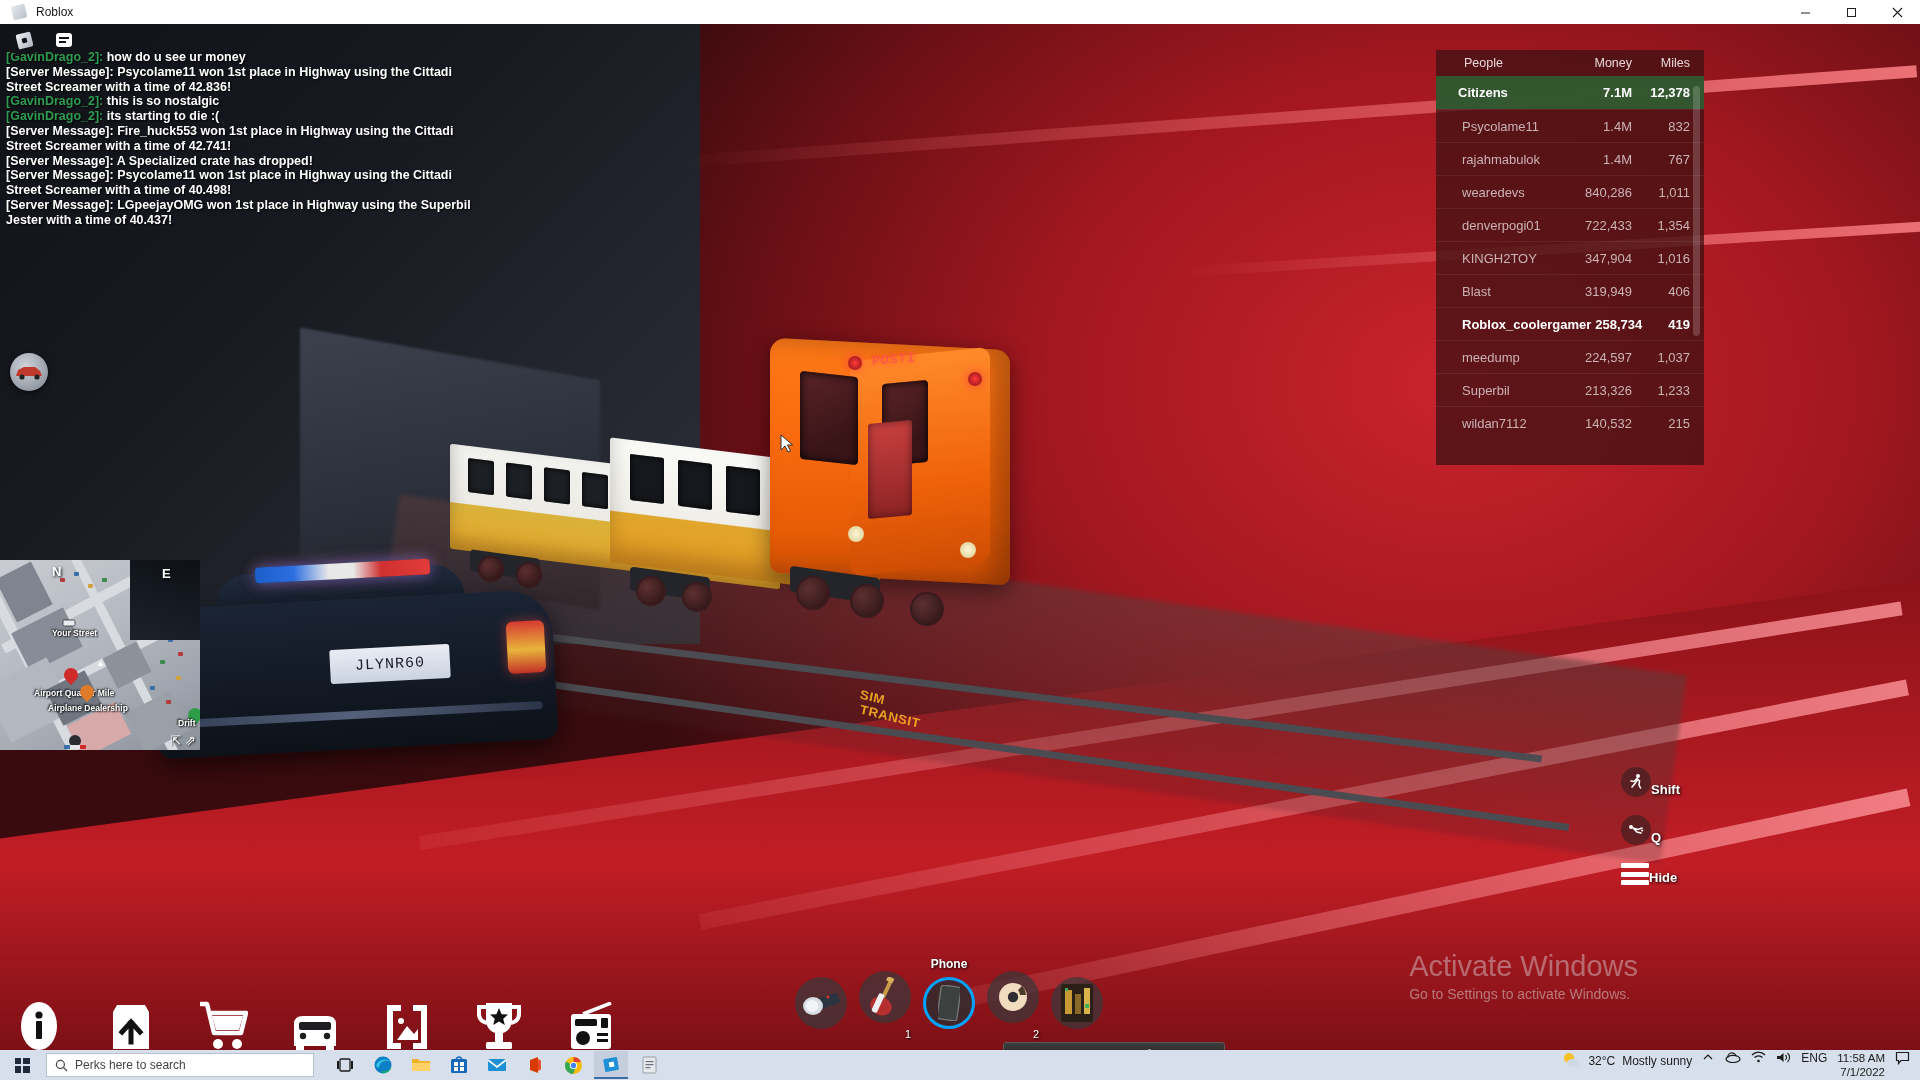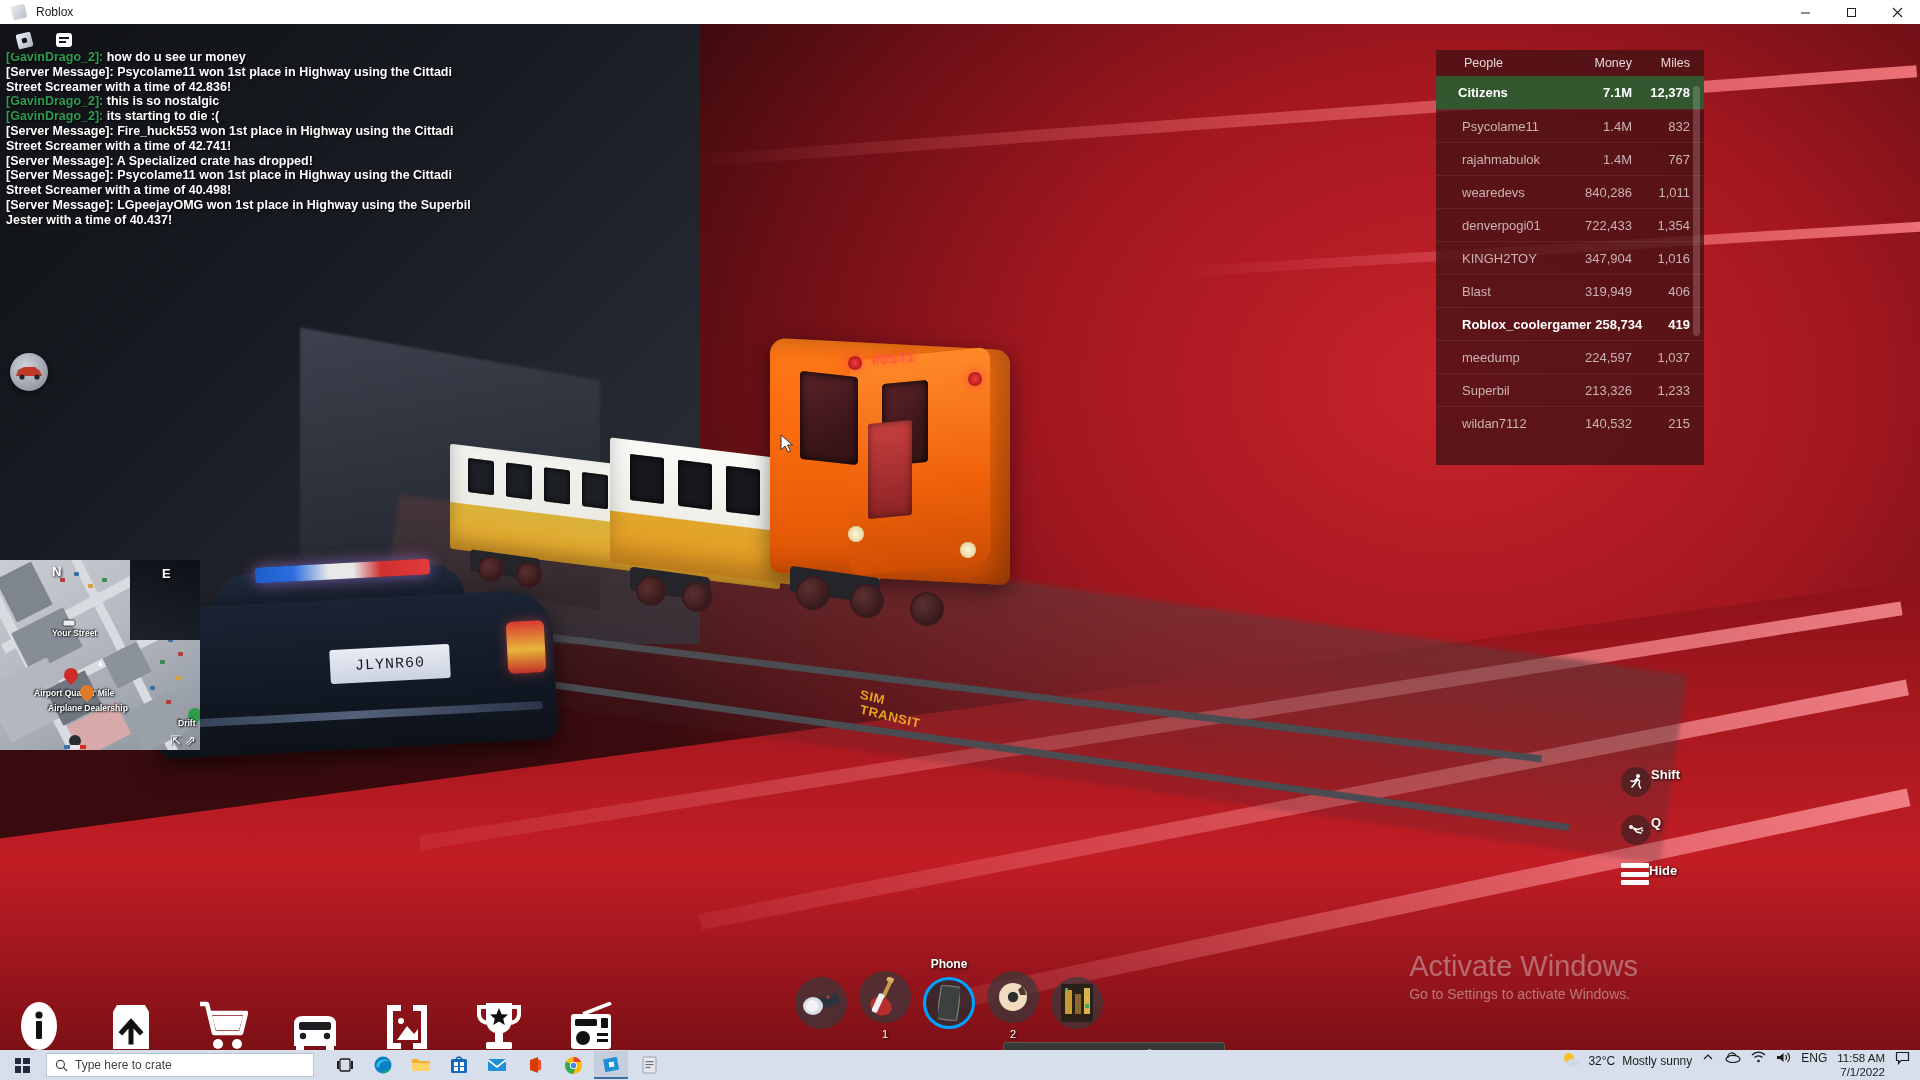--- a/index.html
+++ b/index.html
@@ -309,41 +309,41 @@
   .menu-label {
     color:#fff; font-size:17px; margin-top:2px;
     text-shadow: 1px 1px 3px rgba(0,0,0,.9);
   }
 
   
   .hotbar {
     position:absolute; left:795px; bottom:40px; display:flex; gap:12px; align-items:center;
     pointer-events:auto;
   }
-  .slot { width:52px; position:relative; text-align:center; }
+  .slot { width:52px; position:relative; text-align:right; }
   .slot-circle {
     width:52px; height:52px; border-radius:50%;
     background: rgba(58,55,58,.72);
     display:flex; align-items:center; justify-content:center;
     position:relative; overflow:hidden;
   }
   .slot.active .slot-circle { border:3px solid #00a2ff; background: rgba(44,44,48,.8); }
   .slot-key { color:#fff; font-size:11px; margin-top:5px; text-shadow:1px 1px 2px #000; }
   .slot-title {
     position:absolute; top:-20px; left:50%; transform:translateX(-50%);
     color:#fff; font-size:12px; font-weight:bold; white-space:nowrap;
     text-shadow:1px 1px 3px #000;
   }
 
   
   .controls {
     position:absolute; right:24px; bottom:195px; z-index:24;
     display:flex; flex-direction:column; gap:18px; align-items:flex-start;
   }
-  .ctrl { display:flex; align-items:flex-start; gap:0; cursor:pointer; }
+  .ctrl { display:flex; align-items:flex-end; gap:0; cursor:pointer; }
   .ctrl-circle {
     width:30px; height:30px; border-radius:50%;
     background: rgba(55,30,32,.62);
     display:flex; align-items:center; justify-content:center;
   }
   .ctrl-label { color:#fff; font-size:13px; font-weight:bold; text-shadow:1px 1px 3px #000; }
   .hamburger { width:28px; height:22px; display:flex; flex-direction:column; justify-content:space-between; }
   .hamburger i { display:block; height:5px; background:#fff; border-radius:1px; }
 
   
@@ -855,21 +855,21 @@
           <i></i>
           <i></i>
           <i></i>
         </div>
     </div>
     <div class="search">
       <svg width="13" height="13" viewBox="0 0 13 13">
         <circle cx="5.4" cy="5.4" r="4" fill="none" stroke="#444" stroke-width="1.2"></circle>
         <path d="M8.4 8.4 L12 12" stroke="#444" stroke-width="1.2"></path>
       </svg>
-      <span class="search-ph">Type here to crate</span>
+      <span class="search-ph">Perks here to search</span>
     </div>
 
     <div class="tb-apps">
       <div class="tb-app">
         <svg width="18" height="16" viewBox="0 0 18 16">
           <rect x="4" y="2" width="10" height="12" rx="1" fill="none" stroke="#1c1c1c" stroke-width="1.3"></rect>
           <rect x="1" y="4" width="2" height="8" fill="#1c1c1c"></rect>
             <rect x="15" y="4" width="2" height="8" fill="#1c1c1c"></rect>
         </svg>
       </div>

